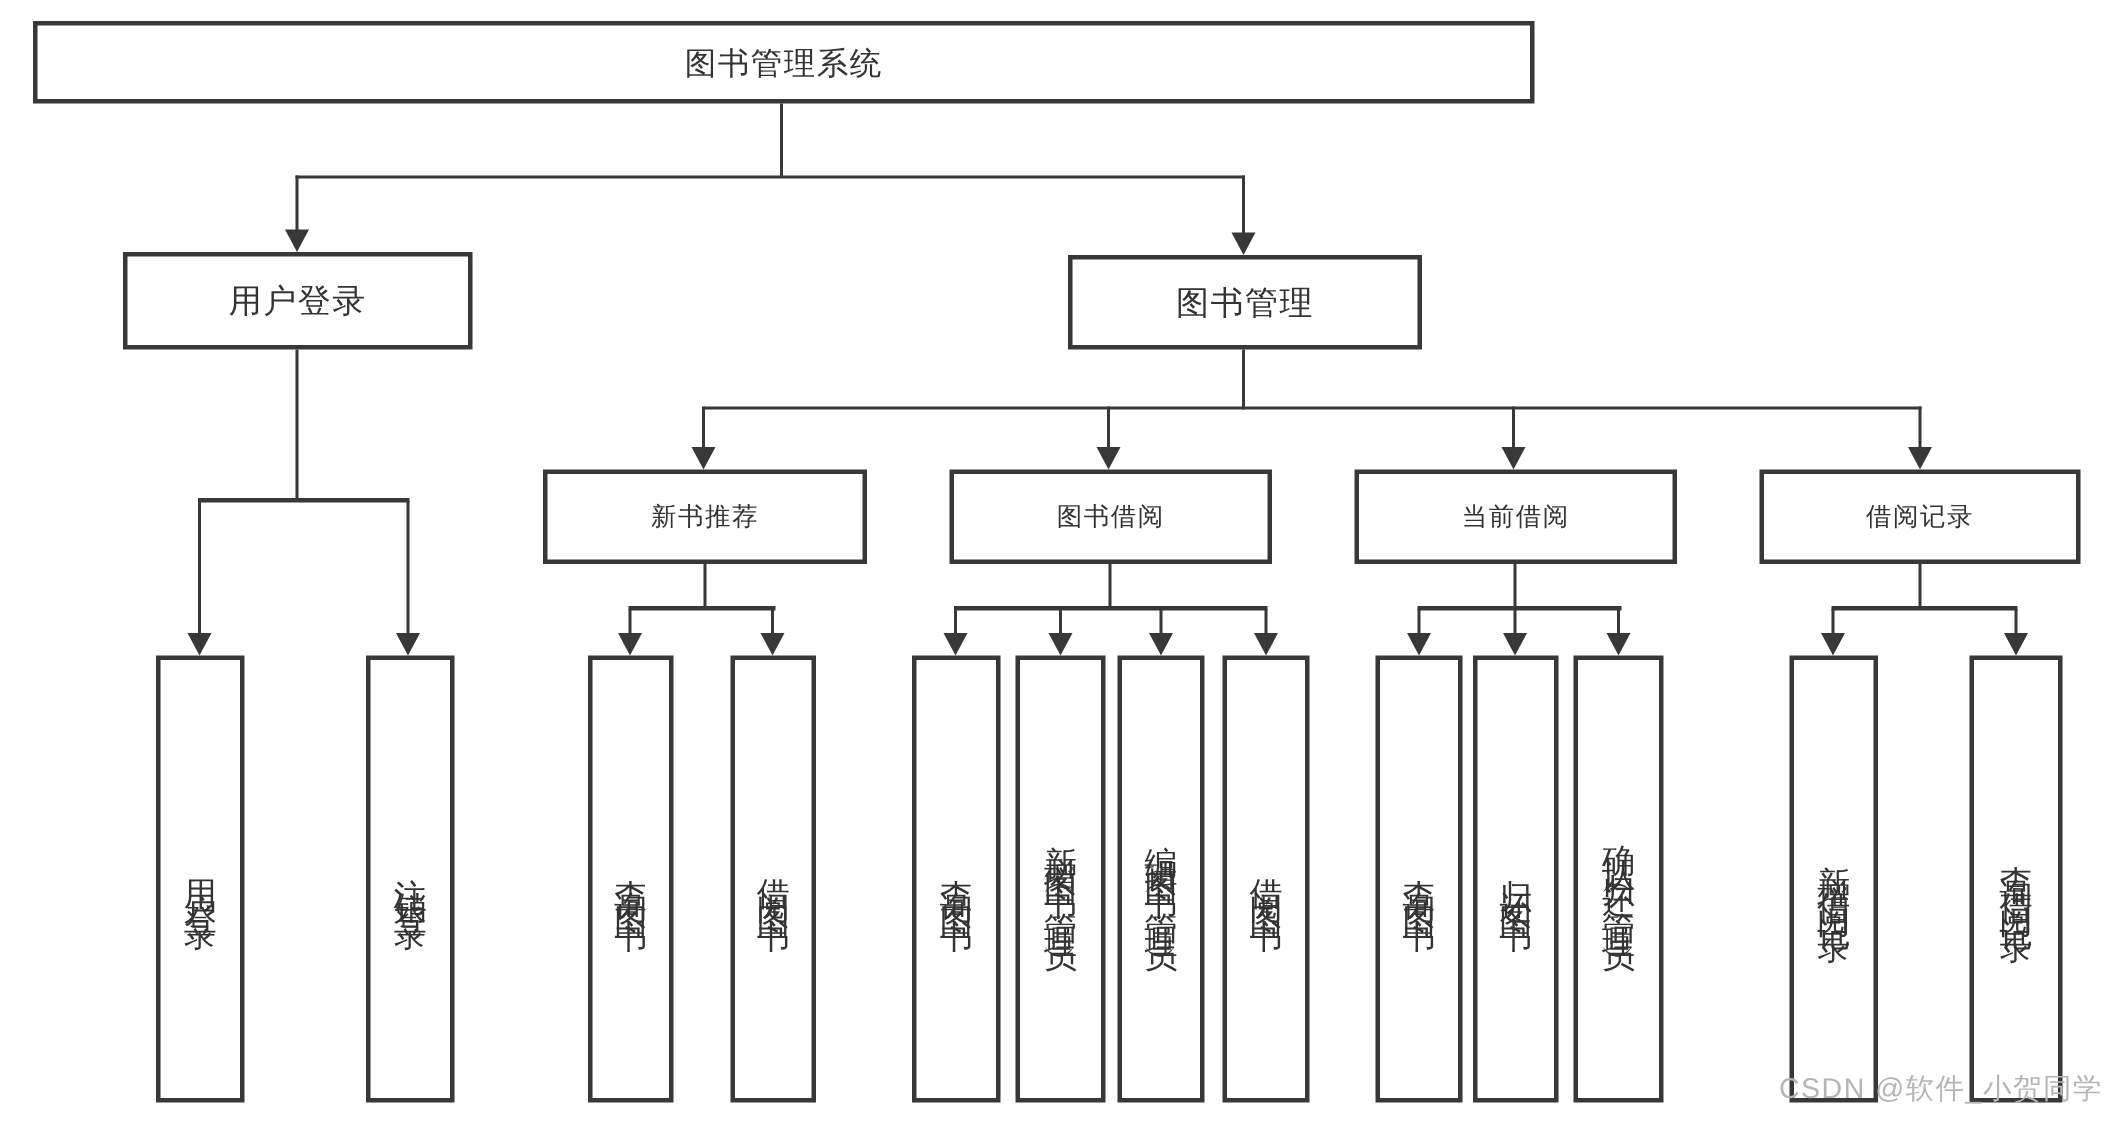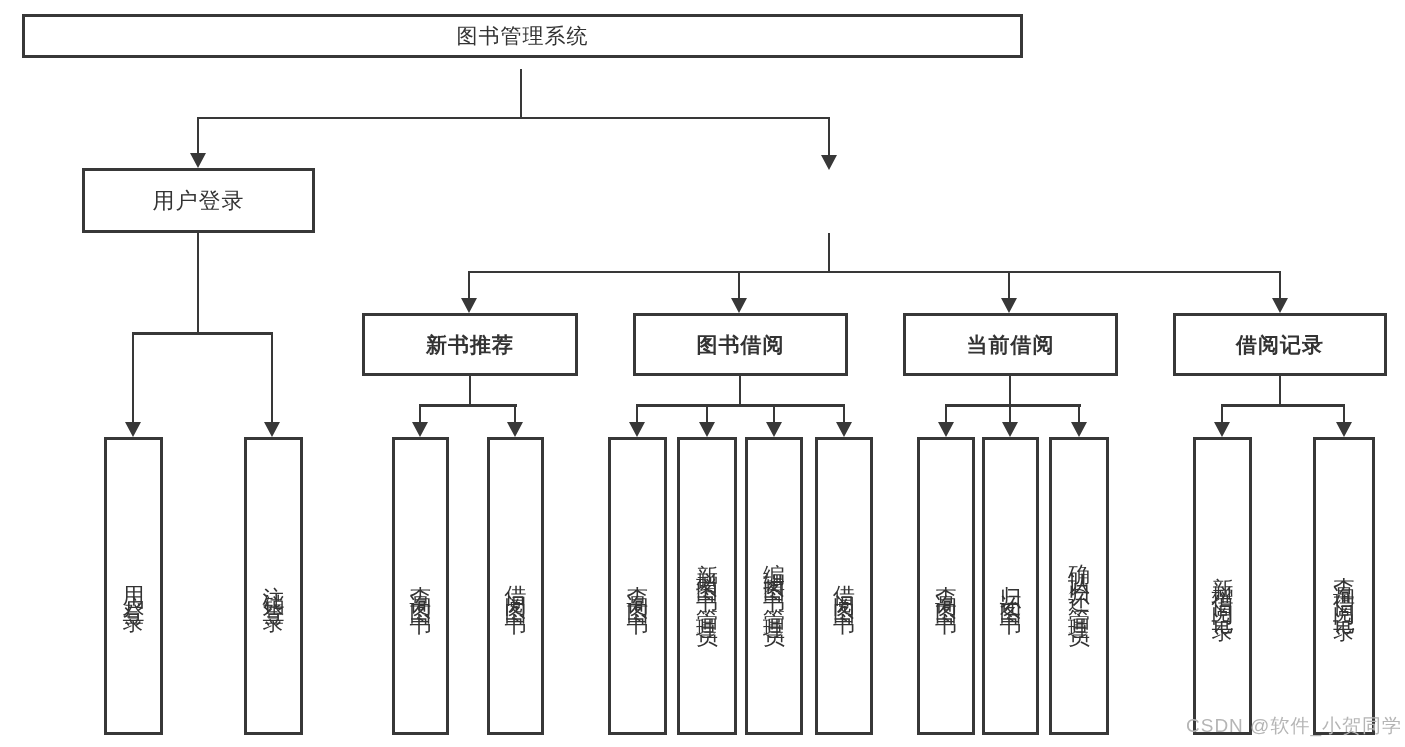--- a/index.html
+++ b/index.html
@@ -17,21 +17,21 @@
     border:3px solid #383838;
     background:#ffffff;
     display:flex;
     align-items:center;
     justify-content:center;
     text-align:center;
     color:#333333;
   }
   .lbl-root { font-size:21px; letter-spacing:1px; }
   .lbl-l2   { font-size:22px; letter-spacing:1px; }
-  .lbl-l3   { font-size:21px; letter-spacing:1px;font-weight:bold; }
+  .lbl-l3   { font-size:17px; letter-spacing:1px; }
   .leaf .vtext {
     writing-mode:vertical-rl;
     text-orientation:mixed;
     font-size:22px;
     letter-spacing:9px;
     line-height:1;
     color:#333333;
   }
   .vline, .hline { position:absolute; background:#383838; }
   .arw {
@@ -49,23 +49,24 @@
     color:#b5b5b5;
     white-space:nowrap;
     z-index:10;
   }
 </style>
 </head>
 <body>
 
 <div id="canvas">
 
-  <div class="box lbl-root" style="left:22px;top:14px;width:1001px;height:44px;">图书管理系统</div>
+  <div class="box lbl-root" style="left:22px;top:14px;width:1001px;height:55px;">图书管理系统</div>
 
   <div class="box lbl-l2" style="left:82px;top:168px;width:233px;height:65px;">用户登录</div>
+  <div class="box lbl-l2" style="left:712px;top:170px;width:236px;height:63px;">图书管理</div>
 
   <div class="box lbl-l3" style="left:362px;top:313px;width:216px;height:63px;">新书推荐</div>
   <div class="box lbl-l3" style="left:903px;top:313px;width:215px;height:63px;">当前借阅</div>
   <div class="box lbl-l3" style="left:633px;top:313px;width:215px;height:63px;">图书借阅</div>
   <div class="box lbl-l3" style="left:1173px;top:313px;width:214px;height:63px;">借阅记录</div>
 
   <div class="box leaf" style="left:104px;top:437px;width:59px;height:298px;">
     <span class="vtext">用户登录</span>
   </div>
   <div class="box leaf" style="left:244px;top:437px;width:59px;height:298px;">

